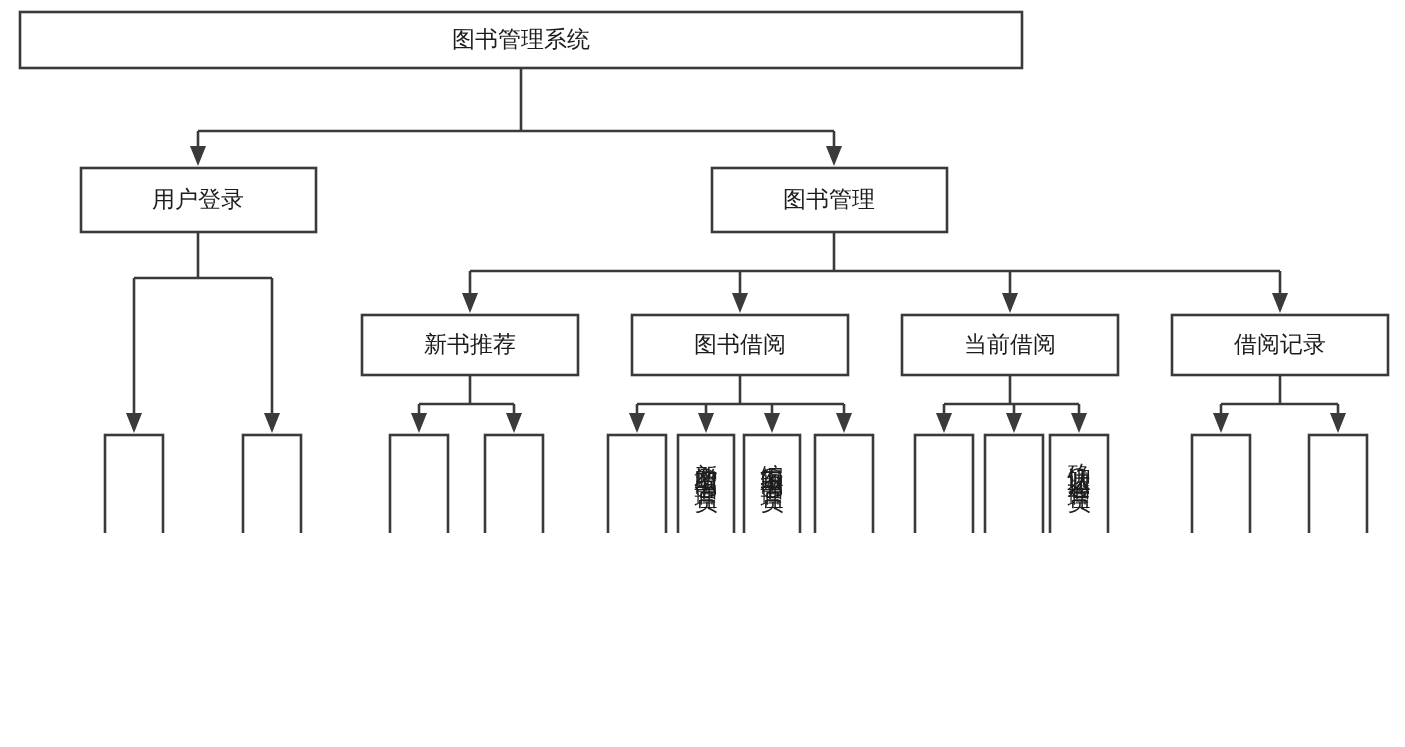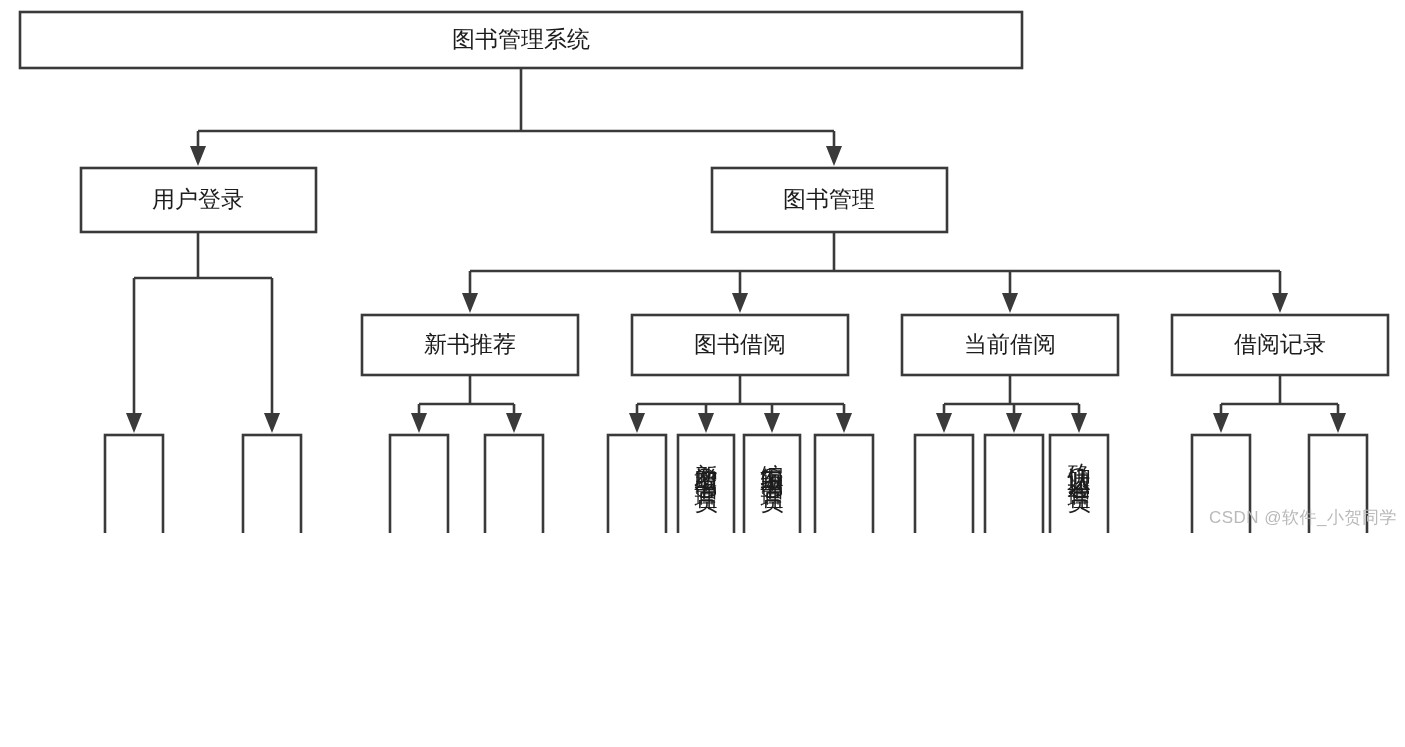--- a/index.html
+++ b/index.html
@@ -200,14 +200,13 @@
   <div class="leaf-label-wrap" style="left:744px; top:435px; width:56px; height:300px; justify-content:flex-start; padding-top:10px; box-sizing:border-box;">编辑图书（管理员）</div>
   <div class="leaf-label-wrap" style="left:815px; top:435px; width:58px; height:300px;">借阅图书</div>
 
   <div class="leaf-label-wrap" style="left:915px; top:435px; width:58px; height:300px;">查询图书</div>
   <div class="leaf-label-wrap" style="left:985px; top:435px; width:58px; height:300px;">归还图书</div>
   <div class="leaf-label-wrap" style="left:1050px; top:435px; width:58px; height:300px; justify-content:flex-start; padding-top:10px; box-sizing:border-box;">确认归还（管理员）</div>
 
   <div class="leaf-label-wrap" style="left:1192px; top:435px; width:58px; height:300px;">新增借阅记录</div>
   <div class="leaf-label-wrap" style="left:1309px; top:435px; width:58px; height:300px;">查询借阅记录</div>
 
-  <div class="watermark">CSDN @软件_小贺同学</div>
 </div>
 
 </body></html>

